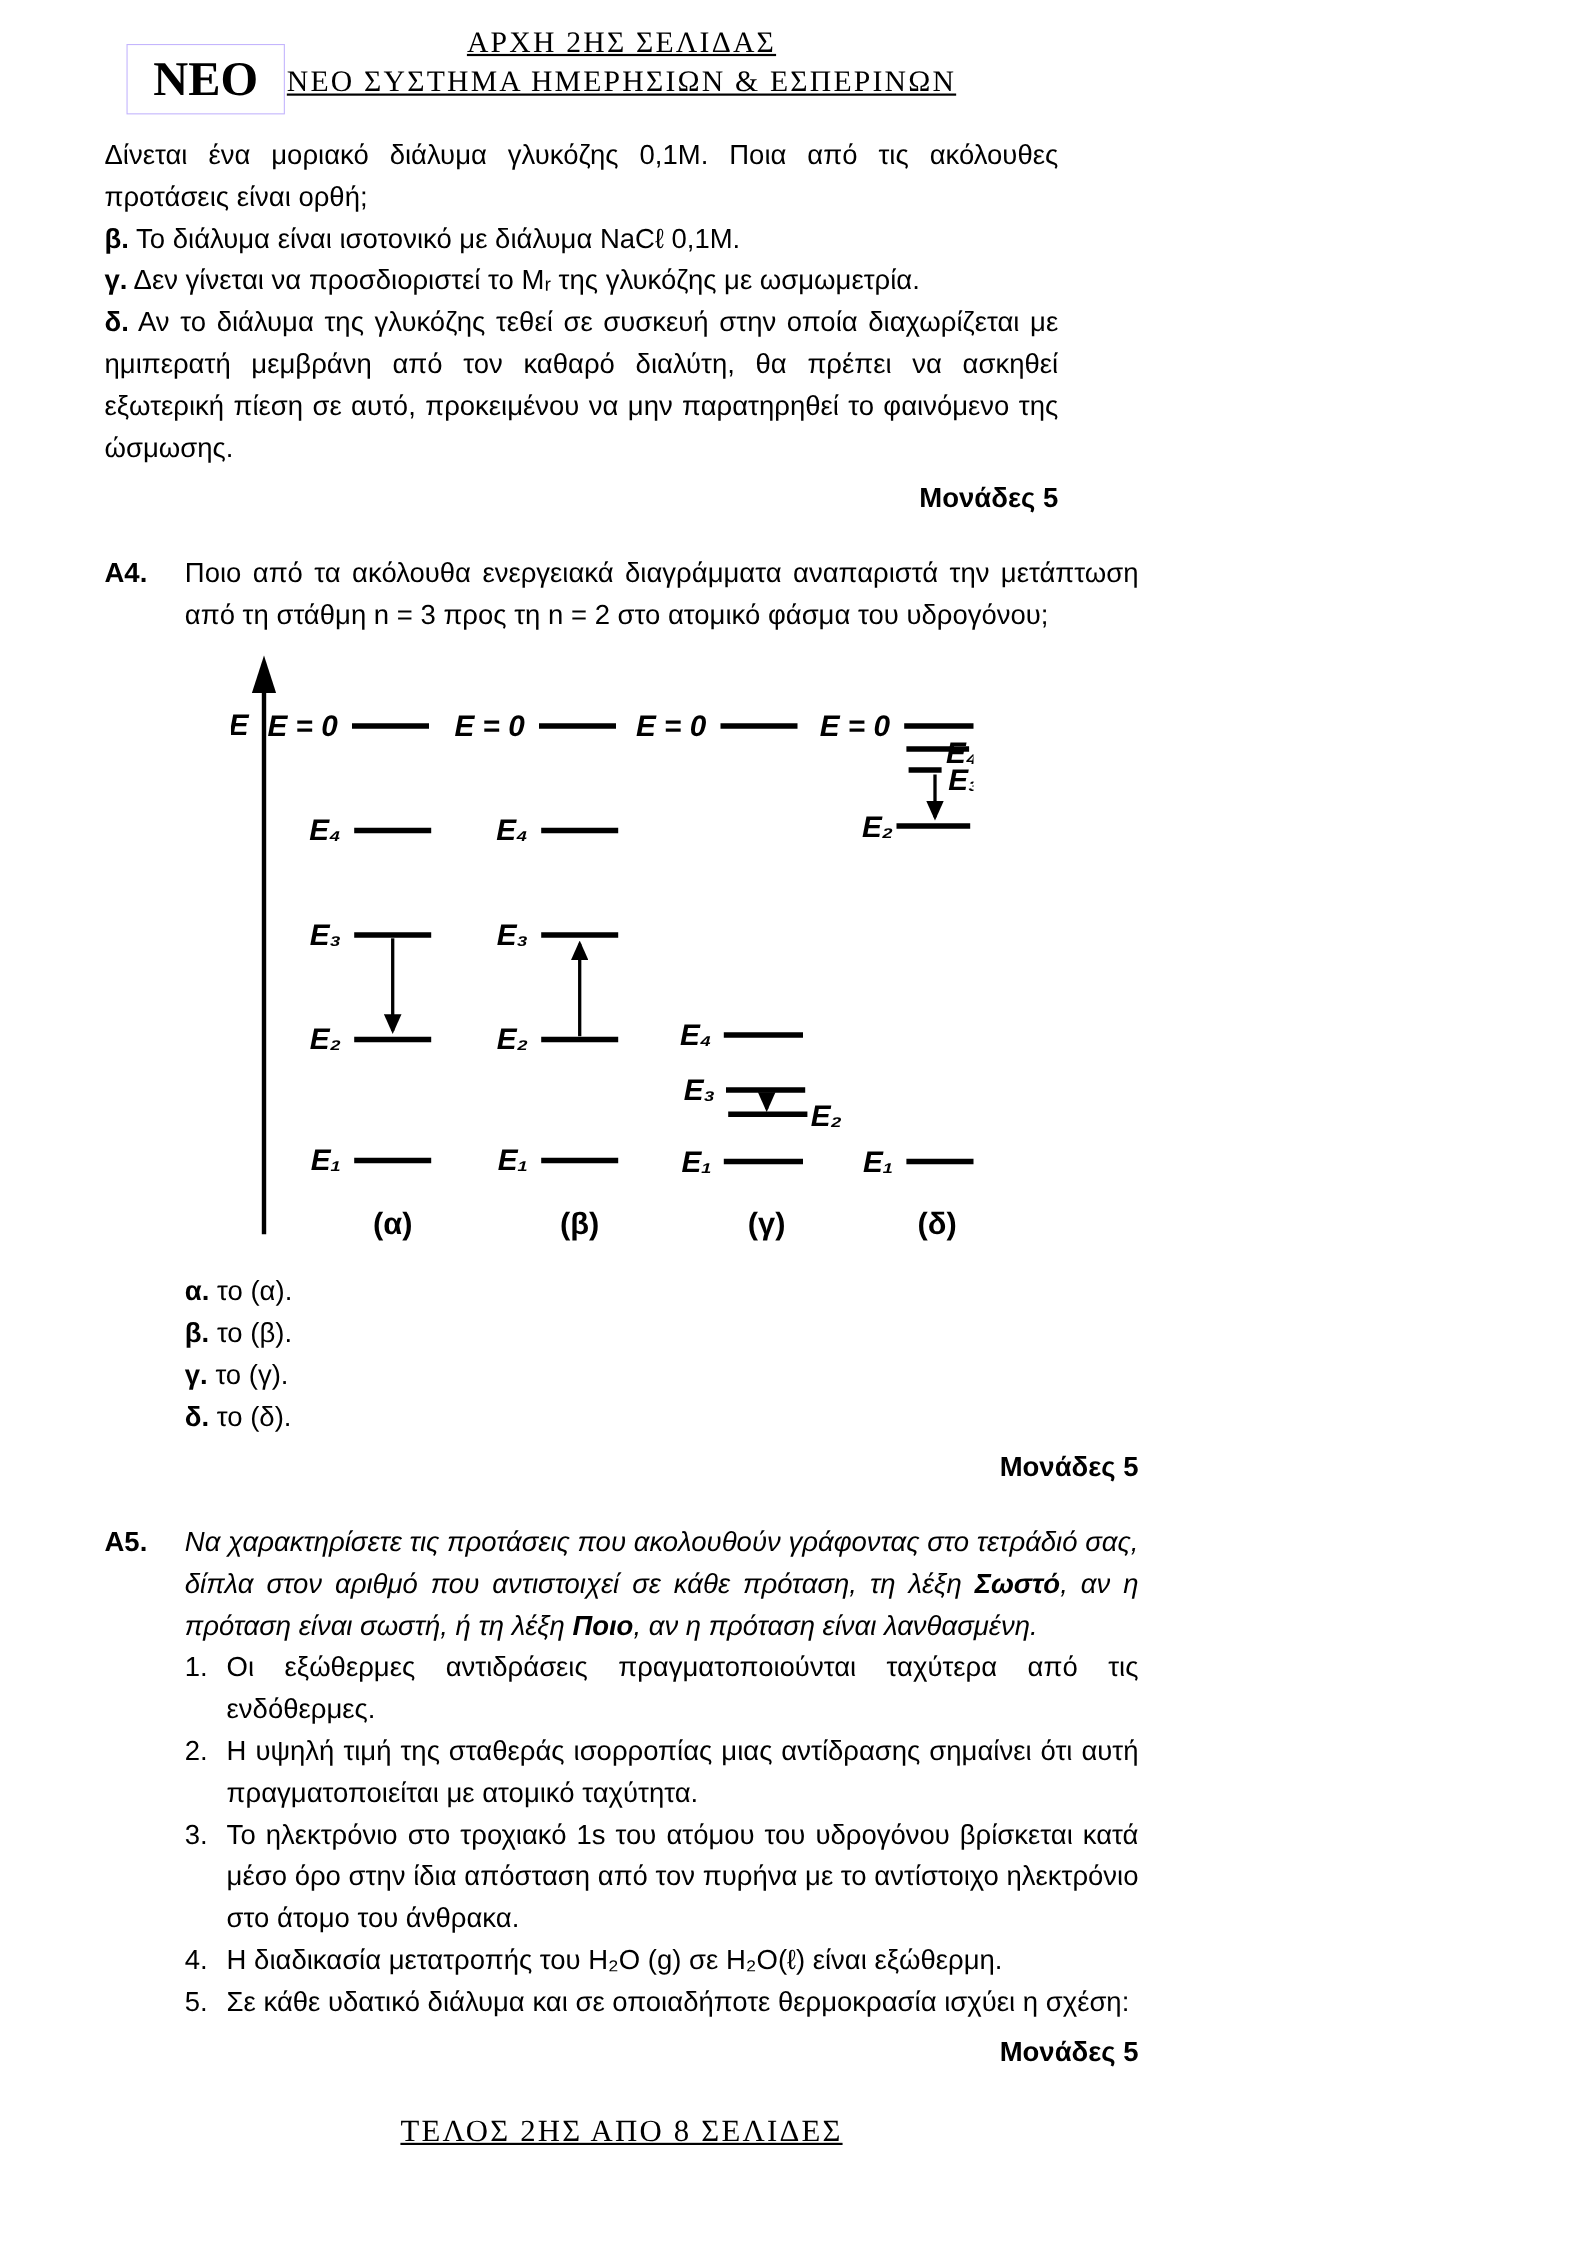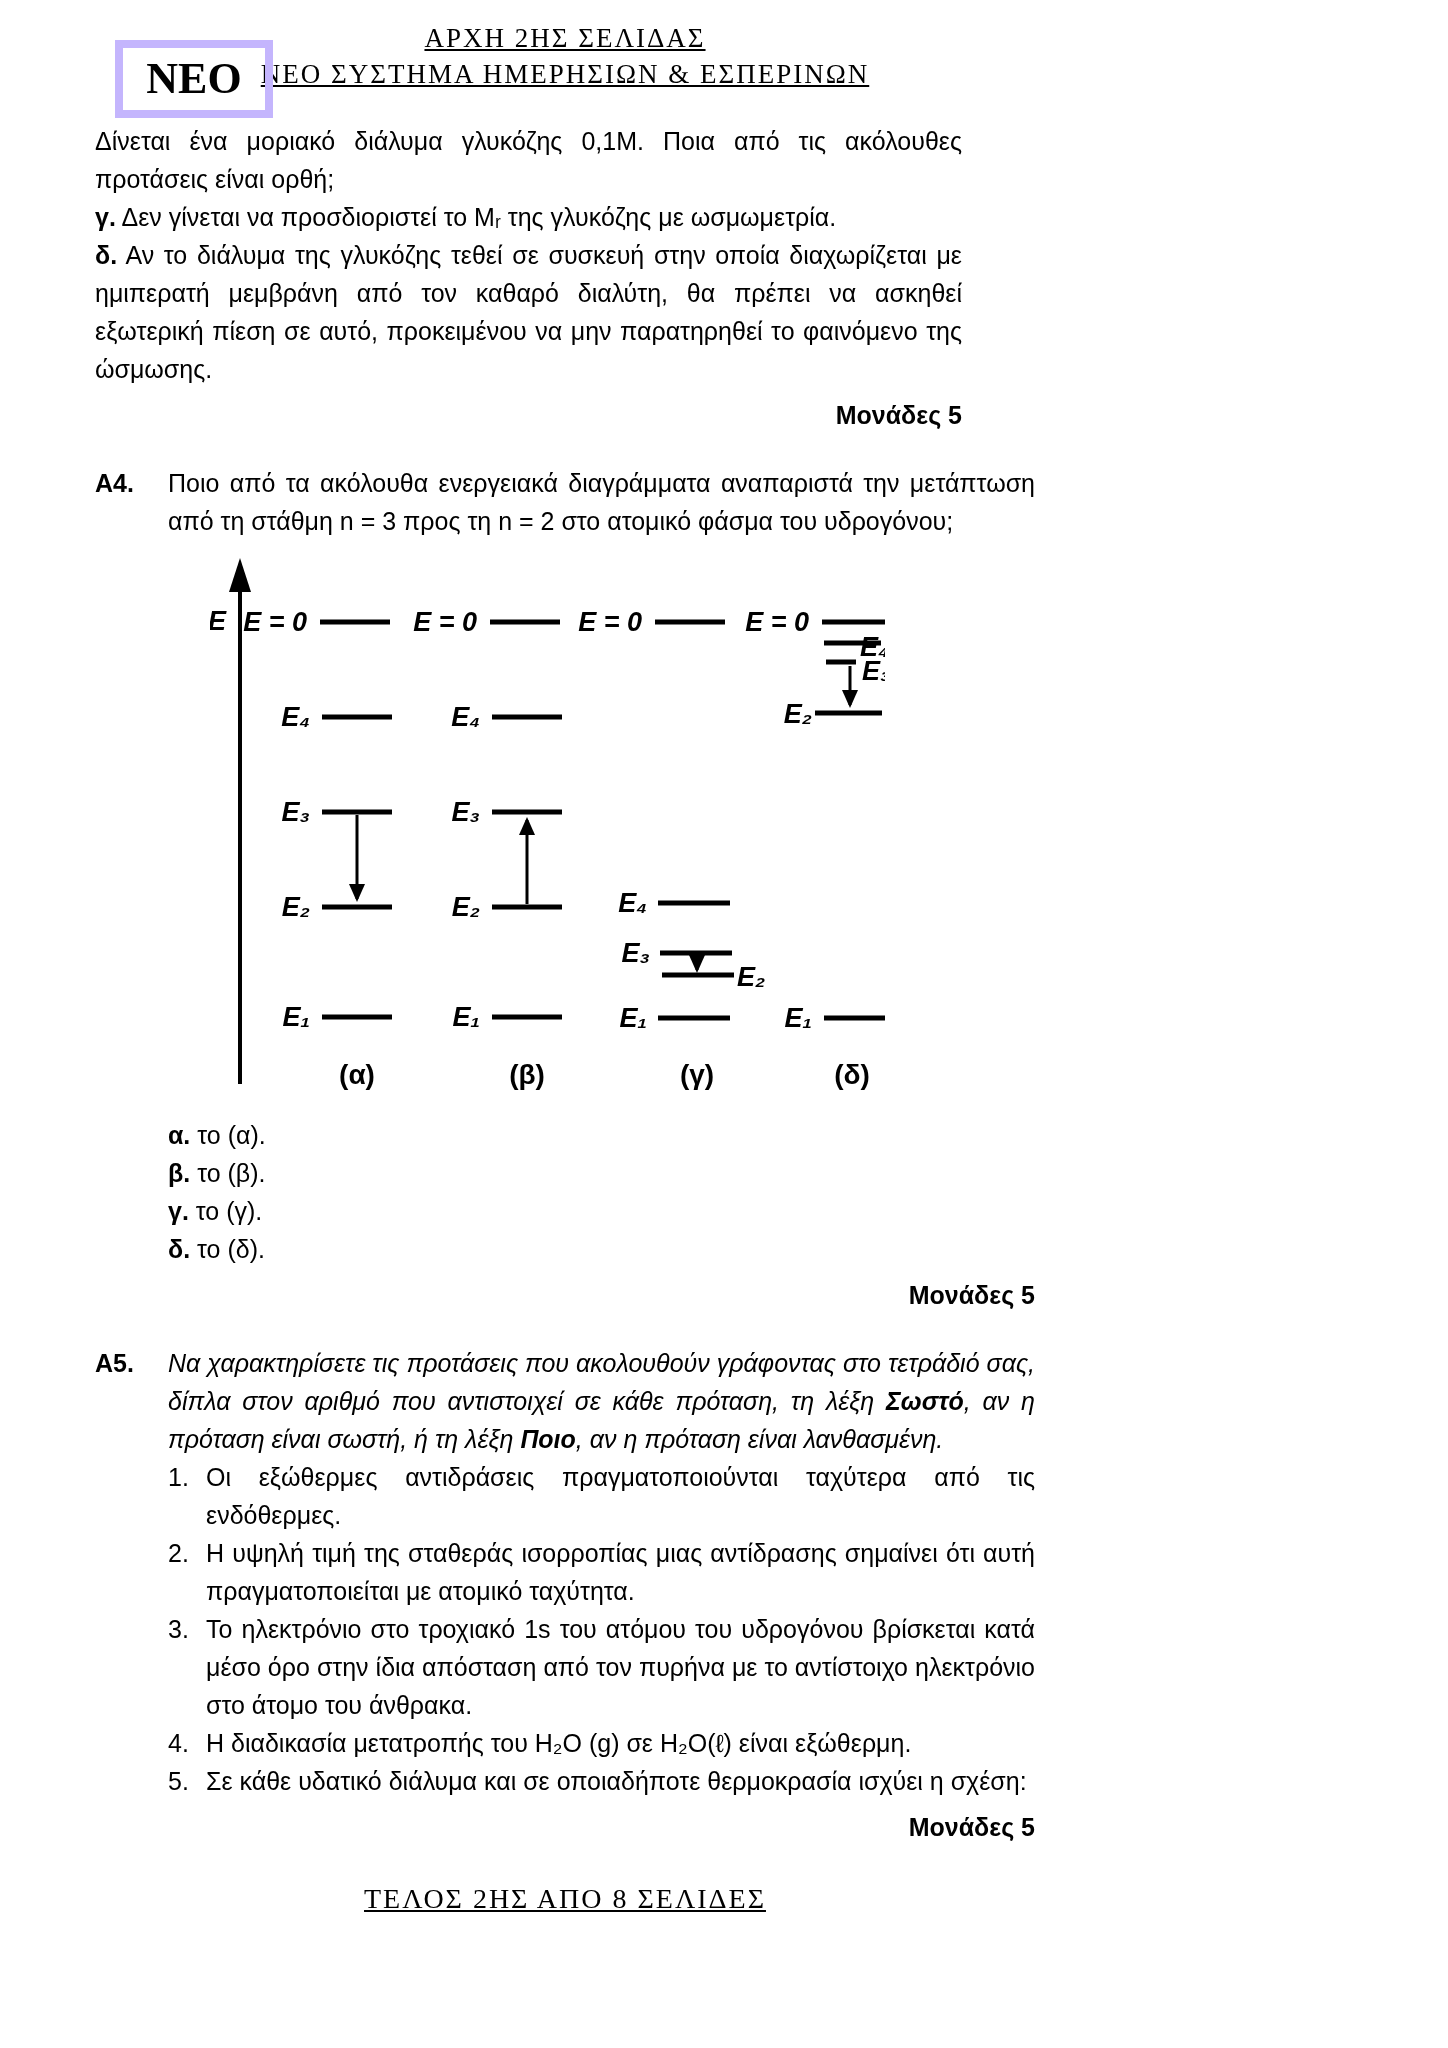--- a/index.html
+++ b/index.html
@@ -6,21 +6,21 @@
   body {
     width:1448px; height:2048px;
     background:#ffffff; color:#000;
     font-family:"Liberation Sans","DejaVu Sans",sans-serif;
     font-size:25px; line-height:38px;
     position:relative; overflow:hidden;
   }
   .badge-box {
     position:absolute; left:115px; top:40px;
     width:142px; height:62px;
-    border:8px solid #c4b5fd;
+    border:1px solid #c4b5fd;
     display:flex; align-items:center; justify-content:center;
     font-family:"Liberation Serif","DejaVu Serif",serif;
     font-weight:bold; font-size:44px; line-height:1;
   }
   .content { margin-left:95px; width:940px; }
   .header-titles {
     padding-top:20px; text-align:center;
     font-family:"Liberation Serif","DejaVu Serif",serif;
     font-size:27px; line-height:36px;
   }
@@ -63,20 +63,21 @@
 <div class="content">
 
   <div class="header-titles">
     <div><span class="t">ΑΡΧΗ 2ΗΣ ΣΕΛΙΔΑΣ</span></div>
     <div><span class="t">ΝΕΟ ΣΥΣΤΗΜΑ ΗΜΕΡΗΣΙΩΝ &amp; ΕΣΠΕΡΙΝΩΝ</span></div>
   </div>
 
   <div class="q">
     <div class="qbody">
       <p>Δίνεται ένα μοριακό διάλυμα γλυκόζης 0,1Μ. Ποια από τις ακόλουθες προτάσεις είναι ορθή;</p>
+      <p><span class="optlabel">β.</span> <span>Το διάλυμα είναι ισοτονικό με διάλυμα NaCℓ 0,1Μ.</span></p>
       <p><span class="optlabel">γ.</span> <span>Δεν γίνεται να προσδιοριστεί το Mᵣ της γλυκόζης με ωσμωμετρία.</span></p>
       <p><span class="optlabel">δ.</span> <span>Αν το διάλυμα της γλυκόζης τεθεί σε συσκευή στην οποία διαχωρίζεται με ημιπερατή μεμβράνη από τον καθαρό διαλύτη, θα πρέπει να ασκηθεί εξωτερική πίεση σε αυτό, προκειμένου να μην παρατηρηθεί το φαινόμενο της ώσμωσης.</span></p>
       <div class="points">Μονάδες 5</div>
     </div>
   </div>
 
   <div class="q">
     <div class="qnum">Α4.</div>
     <div class="qbody">
       <p>Ποιο από τα ακόλουθα ενεργειακά διαγράμματα αναπαριστά την μετάπτωση από τη στάθμη n = 3 προς τη n = 2 στο ατομικό φάσμα του υδρογόνου;</p>

